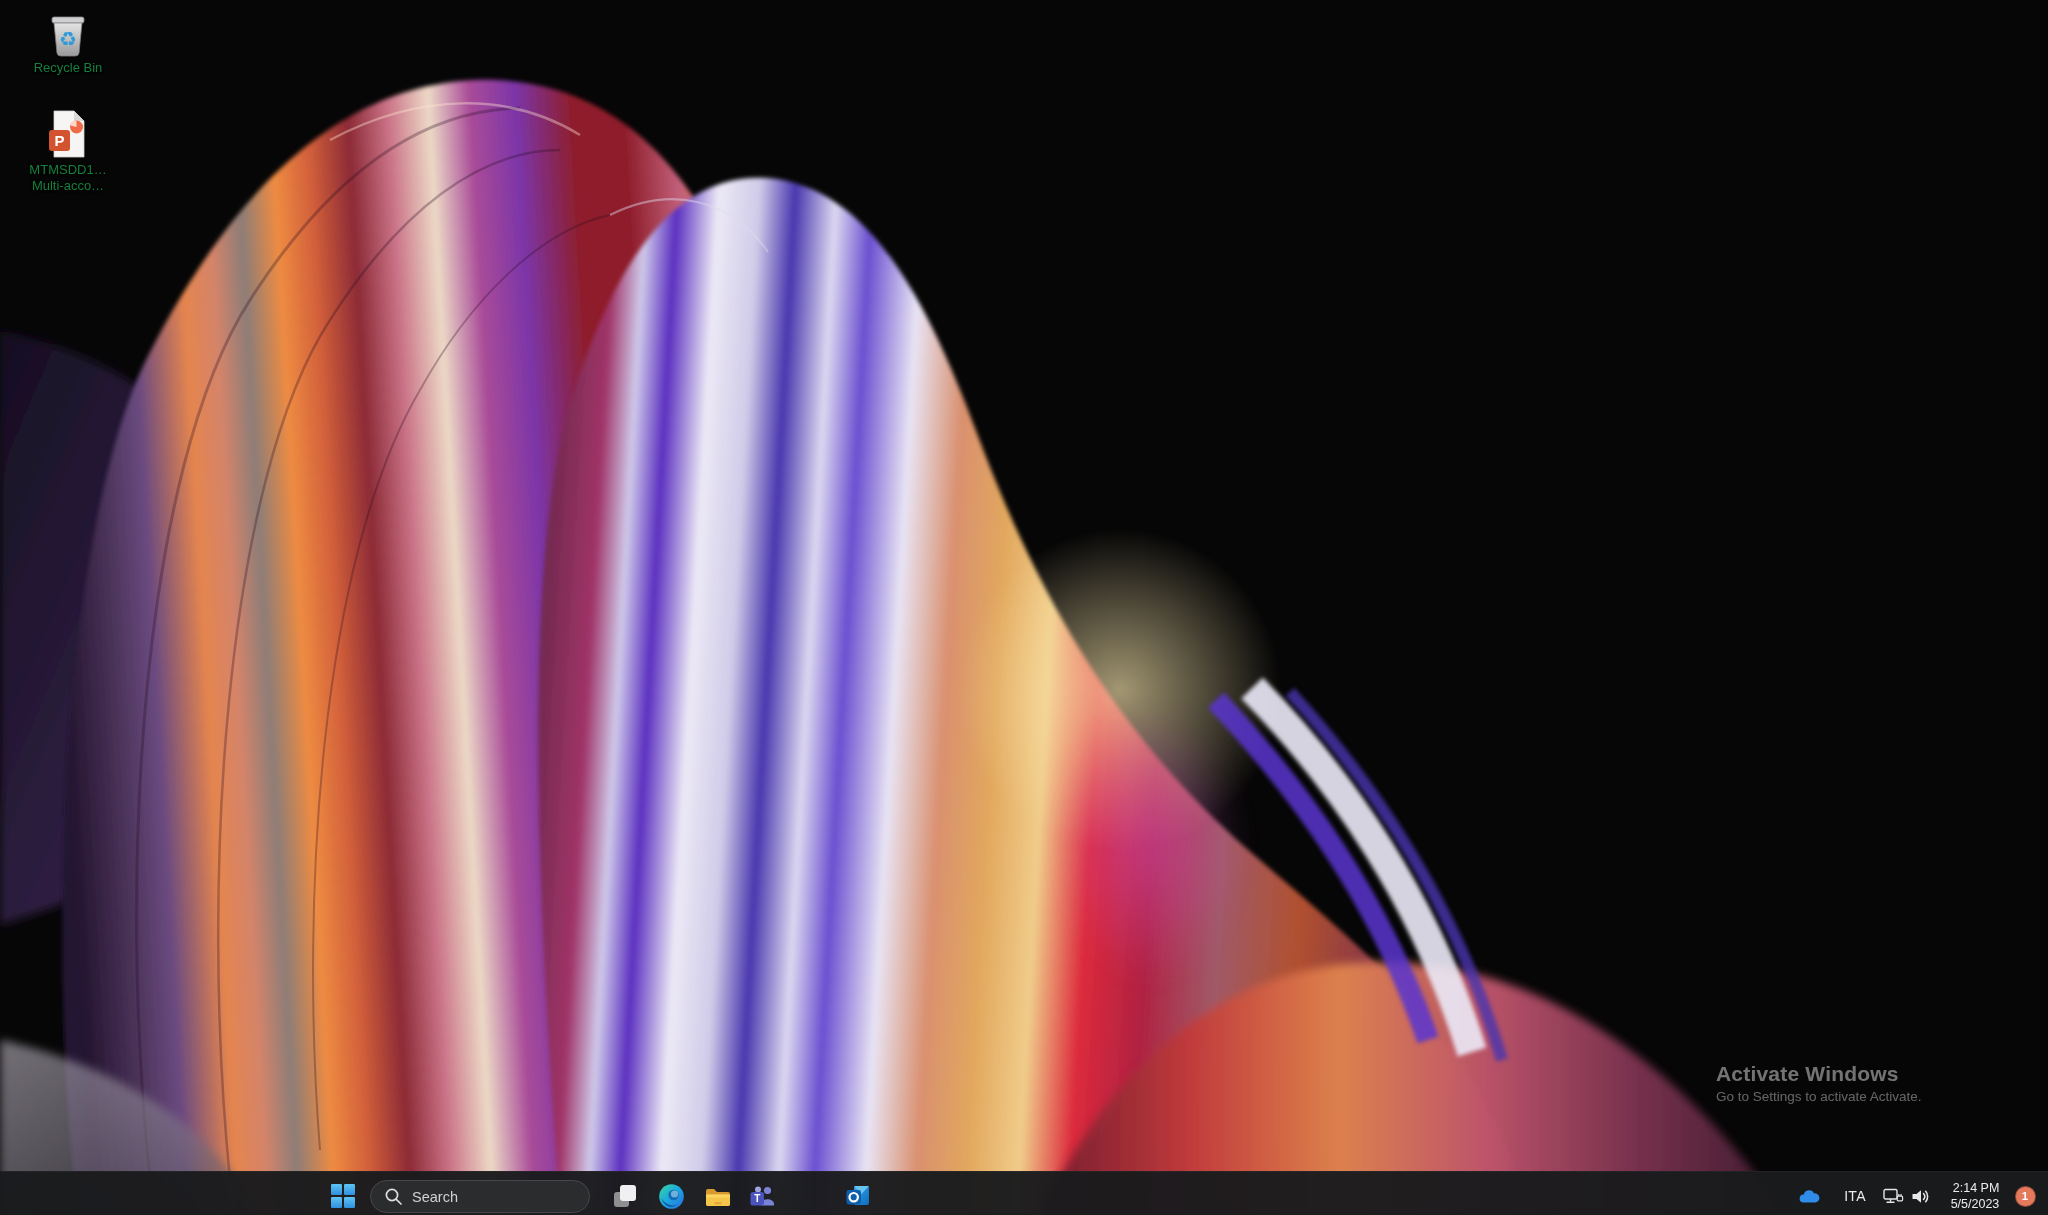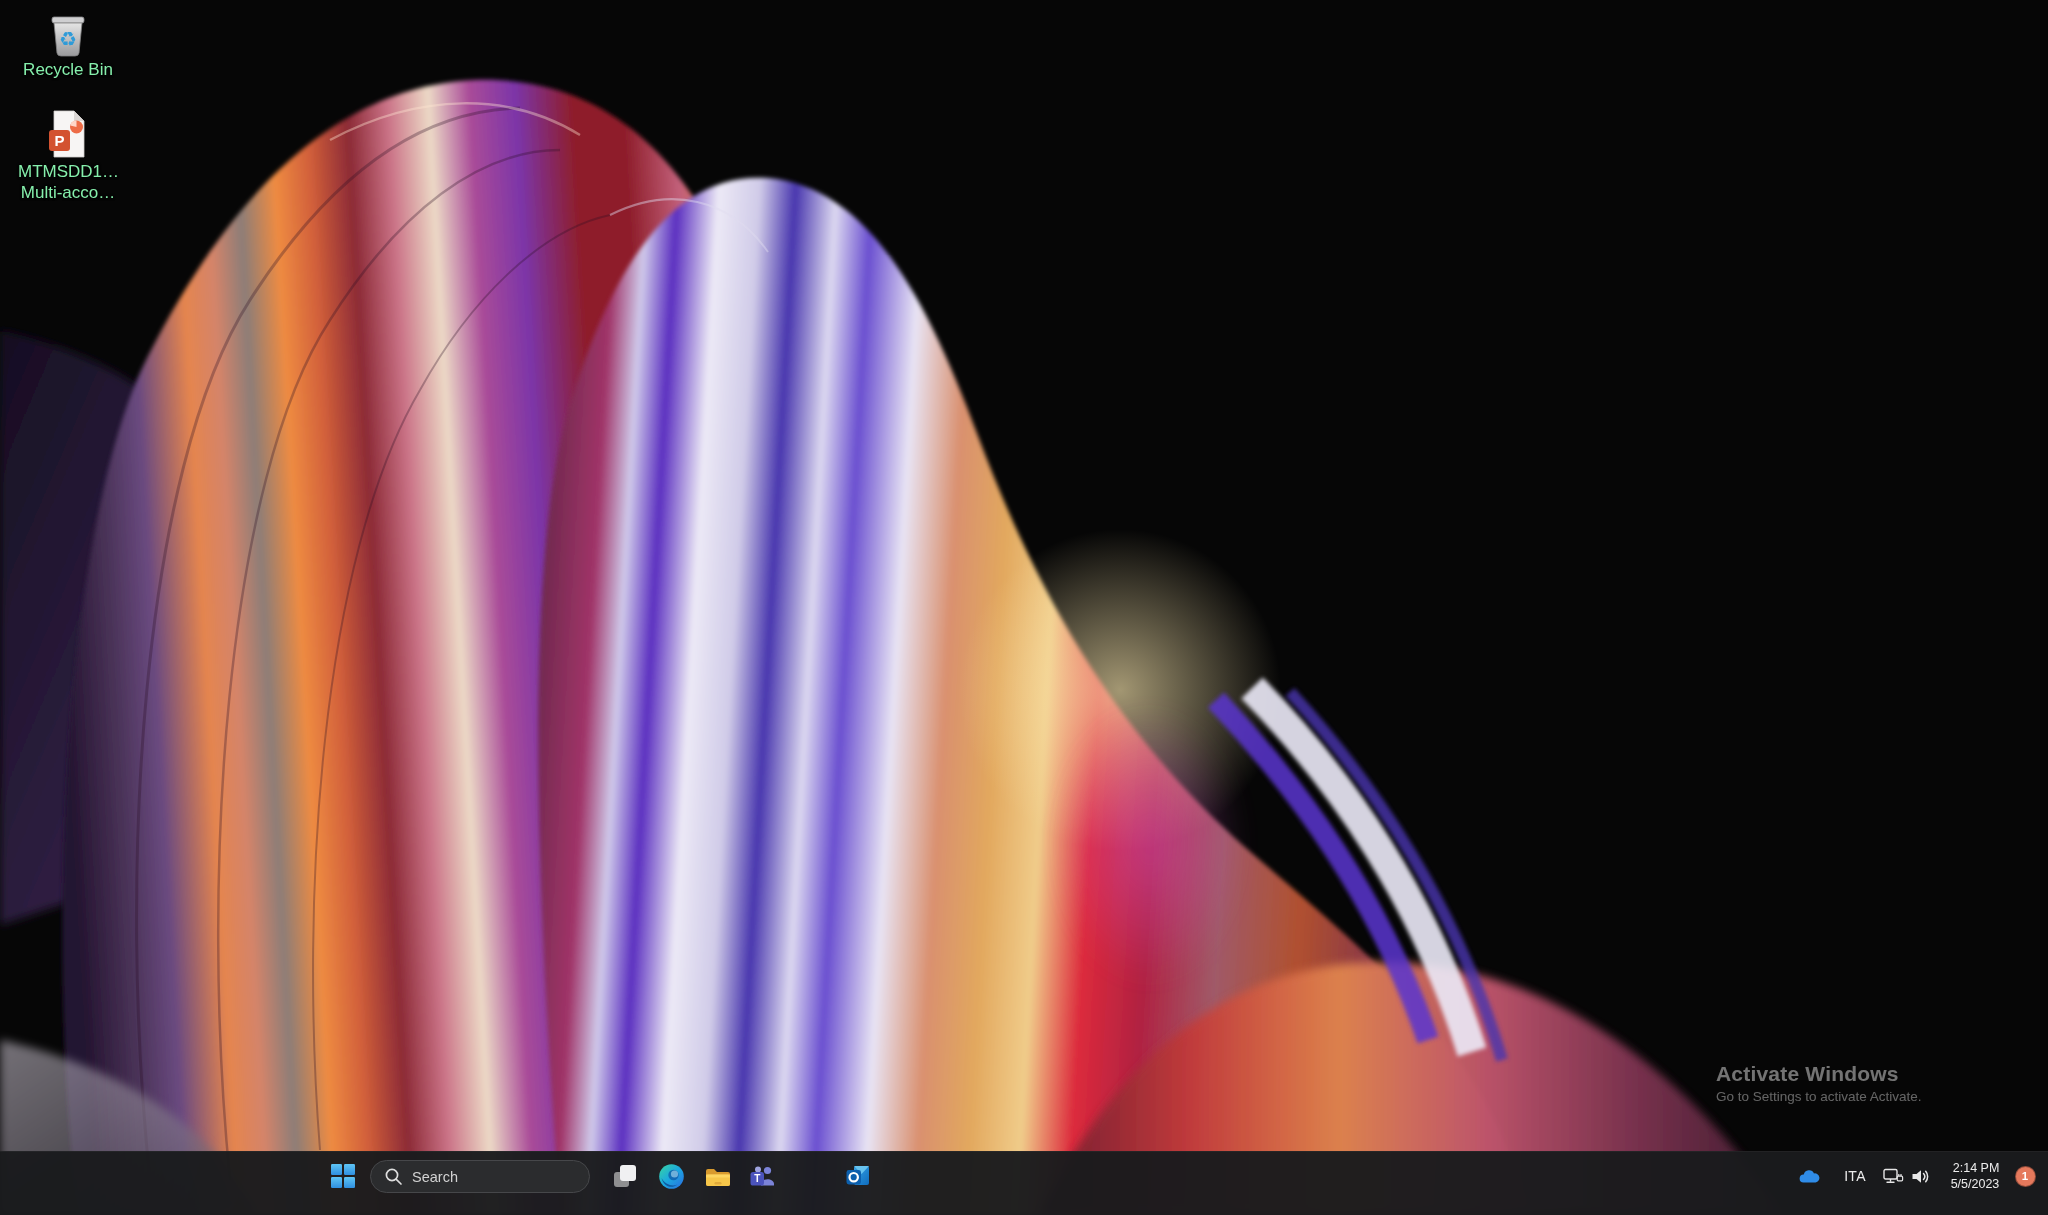--- a/index.html
+++ b/index.html
@@ -7,34 +7,34 @@
   body { font-family:"Liberation Sans", sans-serif; -webkit-font-smoothing:antialiased; }
   #screen { position:relative; width:2048px; height:1215px; background:#050505; overflow:hidden; }
 
   
   #wallpaper { position:absolute; inset:0; }
 
   
   .desktop-icon { position:absolute; width:100px; text-align:center; cursor:default; }
   .desktop-icon .di-glyph { display:block; margin:0 auto 2px auto; }
   .desktop-icon .di-label {
-    color:#86efac; font-size:17px; line-height:1.22;
+    color:#15803d; font-size:13px; line-height:1.22;
     text-shadow:0 1px 2px rgba(0,0,0,.9), 0 0 3px rgba(0,0,0,.7);
   }
   #icon-recycle { left:18px; top:8px; }
   #icon-ppt { left:18px; top:110px; }
 
   
   #watermark { position:absolute; left:1716px; top:1062px; pointer-events:none; }
   #watermark .wm-title { font-size:21px; color:rgba(255,255,255,0.44); font-weight:700; letter-spacing:.2px; }
   #watermark .wm-sub { font-size:13.5px; color:rgba(255,255,255,0.38); margin-top:3px; }
 
   
   #taskbar {
-    position:absolute; left:0; right:0; bottom:0; height:64px;
+    position:absolute; left:0; right:0; bottom:0; height:44px;
     background:rgba(26,27,29,0.97);
     border-top:1px solid rgba(255,255,255,0.04);
   }
   .tb-btn {
     position:absolute; top:4px; width:40px; height:40px; border-radius:5px;
     display:flex; align-items:center; justify-content:center;
   }
   #btn-start { left:323px; }
   #btn-taskview { left:605px; }
   #btn-edge { left:651px; }

